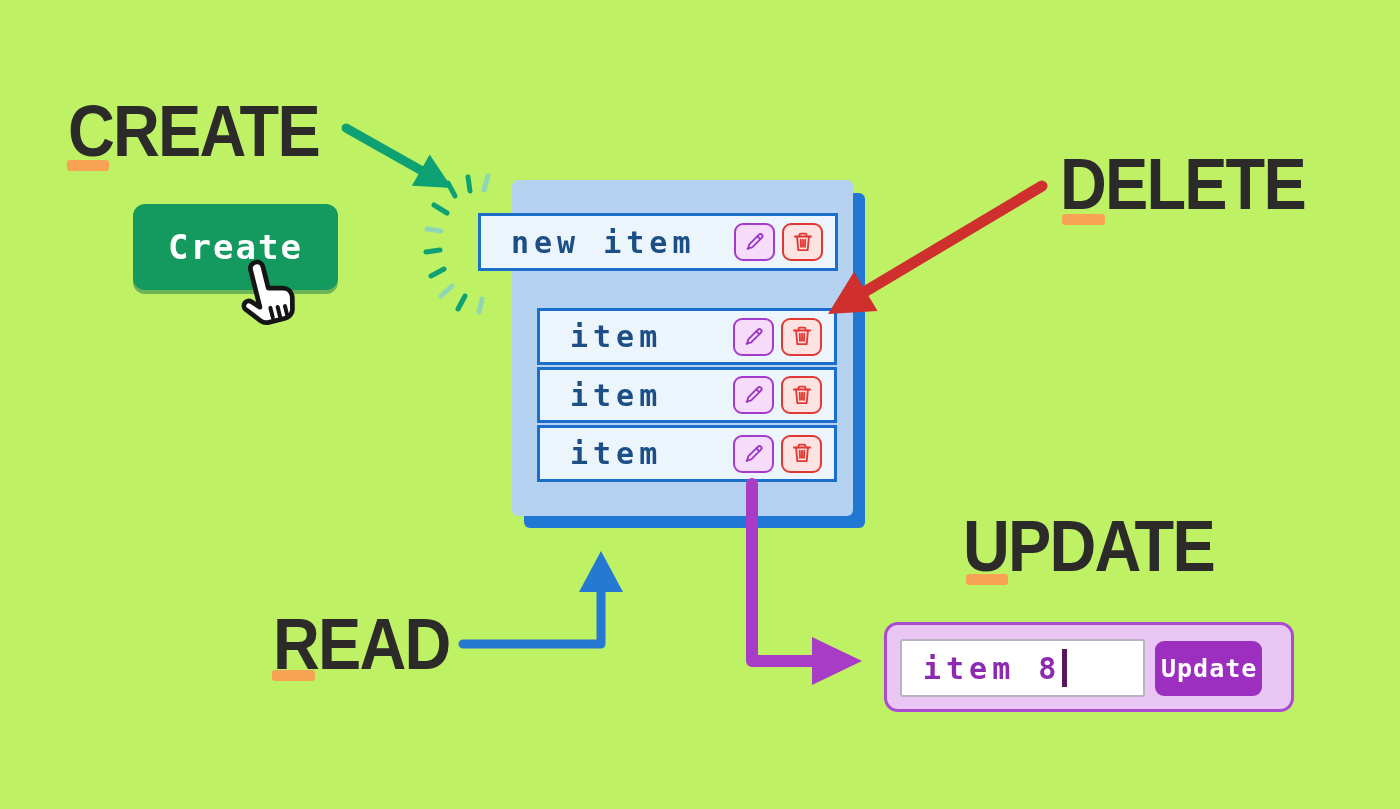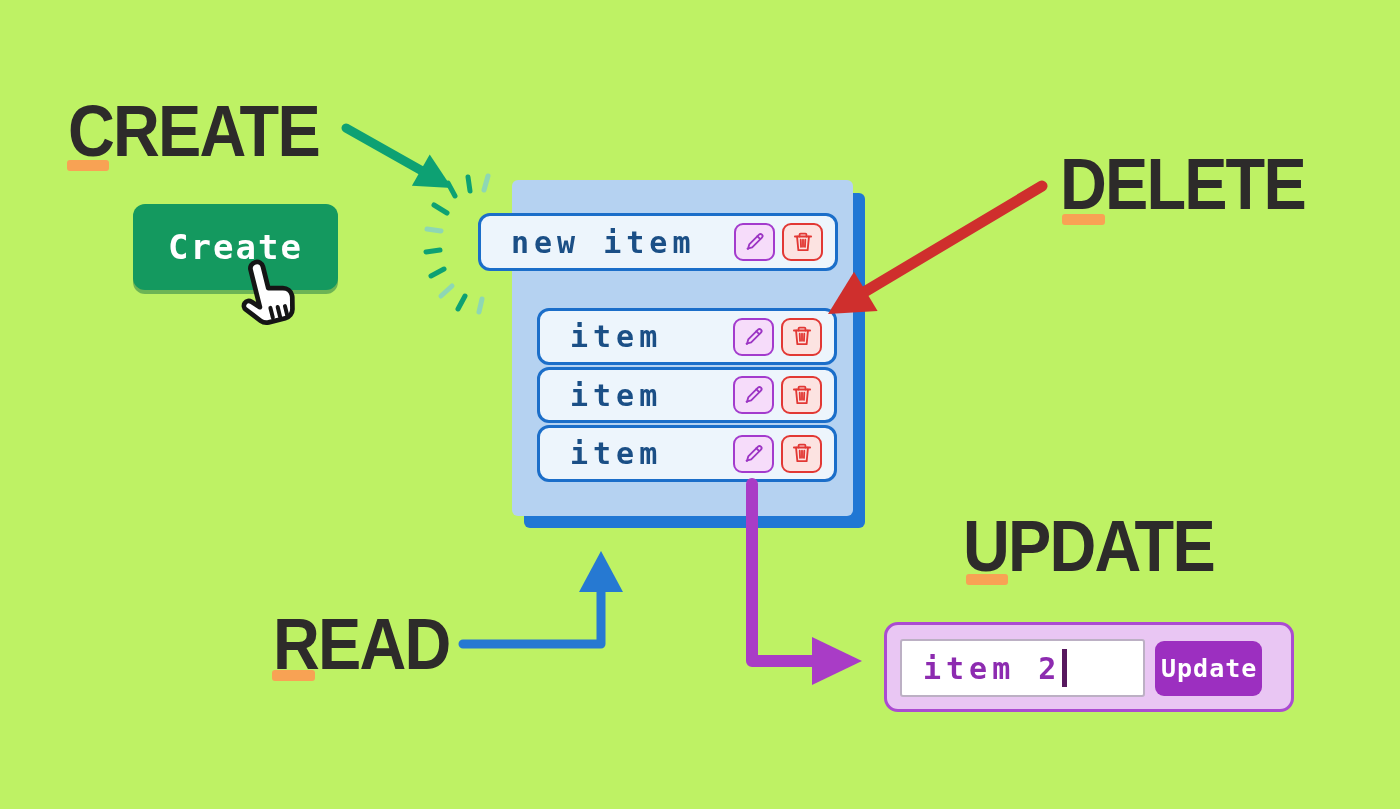--- a/index.html
+++ b/index.html
@@ -35,21 +35,21 @@
   .cursor-hand{position:absolute;left:228px;top:254px;width:76px;height:80px;
     transform:rotate(-14deg);}
 
   
   .panel-shadow{position:absolute;left:524px;top:193px;width:341px;height:335px;
     background:#2077d4;border-radius:6px;}
   .panel{position:absolute;left:512px;top:180px;width:341px;height:336px;
     background:#b5d2f1;border-radius:6px;}
   .row{
     position:absolute;display:flex;align-items:center;
-    background:#edf5fc;border:3px solid #1b6ec9;border-radius:12px;
+    background:#edf5fc;border:3px solid #1b6ec9;border-radius:0;
     box-sizing:border-box;
     font-family:"DejaVu Sans Mono",monospace;font-weight:bold;
     color:#1b4f86;font-size:30px;letter-spacing:5px;
   }
   .row .row-label{padding-left:30px;white-space:pre;}
   .row-new{left:478px;top:213px;width:360px;height:58px;}
   .row-1{left:537px;top:308px;width:300px;height:57px;}
   .row-2{left:537px;top:367px;width:300px;height:56px;}
   .row-3{left:537px;top:425px;width:300px;height:57px;}
   .actions{position:absolute;right:12px;top:50%;transform:translateY(-50%);
@@ -201,21 +201,21 @@
               <path d="M8.8 6.5V4.8a1 1 0 011-1h4.4a1 1 0 011 1v1.7"></path>
               <path d="M6.5 6.5l1.2 12.5h8.6l1.2-12.5"></path>
               <path d="M9.9 9.5l.3 6.5M14.1 9.5l-.3 6.5M12 9.5v6.5"></path>
             </svg>
           </span>
         </button>
     </span>
   </div>
 
   <div class="update-form">
-    <div class="update-input"><span>item 2</span><span class="caret"></span></div>
+    <div class="update-input"><span>item 8</span><span class="caret"></span></div>
     <button class="update-btn">Update</button>
   </div>
 
   <svg class="overlay" viewBox="0 0 1400 809">
 
     <g>
       <line x1="346" y1="128" x2="424" y2="172" stroke="#0da173" stroke-width="9" stroke-linecap="round"></line>
       <polygon points="452,188 411.9,185.8 429.7,154.6" fill="#0da173"></polygon>
     </g>
 

